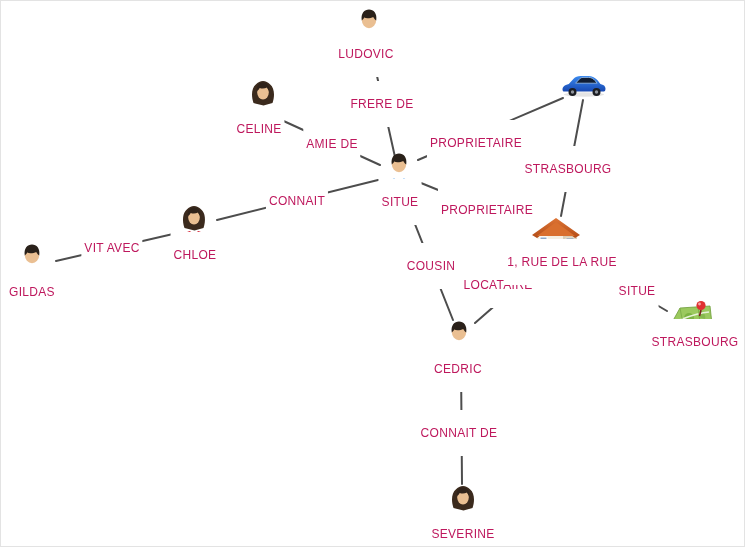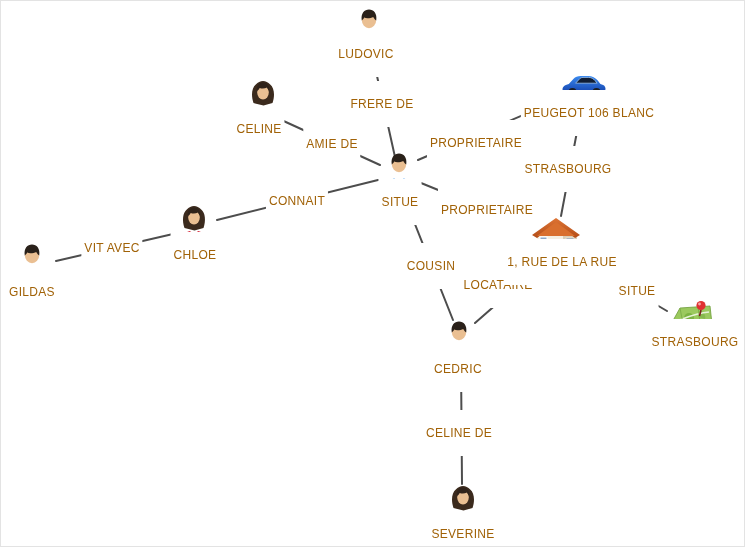--- a/index.html
+++ b/index.html
@@ -14,21 +14,21 @@
   }
   #edge-layer{position:absolute;left:0;top:0;width:745px;height:547px;z-index:1;}
   #edge-layer line{stroke:#4d4d4d;stroke-width:2;stroke-linecap:round;}
   .node{position:absolute;z-index:3;}
   .node svg{display:block;}
   .lbl{
     position:absolute;
     transform:translate(-50%,-50%);
     font-size:12px;
     letter-spacing:0.3px;
-    color:#a16207;
+    color:#be185d;
     background:#ffffff;
     padding:16px 3px;
     white-space:nowrap;
     z-index:2;
     line-height:14px;
   }
   .node-lbl{z-index:3;}
 </style>
 </head>
 <body>
@@ -73,21 +73,21 @@
   <div class="lbl" style="left:381px;top:103px">FRERE DE</div>
   <div class="lbl" style="left:331px;top:143px">AMIE DE</div>
   <div class="lbl" style="left:475px;top:142px">PROPRIETAIRE</div>
   <div class="lbl" style="left:567px;top:168px">STRASBOURG</div>
   <div class="lbl" style="left:486px;top:209px">PROPRIETAIRE</div>
   <div class="lbl" style="left:296px;top:200px">CONNAIT</div>
   <div class="lbl" style="left:111px;top:247px">VIT AVEC</div>
   <div class="lbl" style="left:430px;top:265px">COUSIN</div>
   <div class="lbl" style="left:497px;top:284px">LOCATAIRE</div>
   <div class="lbl" style="left:636px;top:290px">SITUE</div>
-  <div class="lbl" style="left:458px;top:432px">CELINE DE</div>
+  <div class="lbl" style="left:458px;top:432px">CONNAIT DE</div>
 
   <div class="node" style="left:348px;top:6px">
     <svg width="40" height="42" viewBox="0 0 40 42">
       <ellipse cx="20" cy="13" rx="7.2" ry="8.2" fill="#eabf92"></ellipse>
       <path d="M12.8 13.5C11.6 6.5 15.4 2.6 20 2.6c4.6 0 8.4 3.9 7.2 10.9-1.9-1.3-2.9-3.6-2.9-3.6-2.6 1.5-7.2 1.8-9.1.7-.7 1.6-2.4 2.9-2.4 2.9z" fill="#2a211a"></path>
       <path d="M4.5 41.5c.3-8.3 4.8-12.2 10.7-14l4.8 3.2 4.8-3.2c5.9 1.8 10.4 5.7 10.7 14z" fill="url(#gBlue)"></path>
     </svg>
   </div>
   <div class="lbl node-lbl" style="left:365px;top:53px">LUDOVIC</div>
 
@@ -105,21 +105,20 @@
     <svg width="48" height="30" viewBox="0 0 48 30">
       <ellipse cx="24" cy="25.5" rx="20" ry="2.2" fill="#e4e4e4"></ellipse>
       <path d="M2.5 20.5c0-2.6 1.8-4.6 6.3-5.6l4.8-5.2C15.3 8 17.6 7 20.6 7h7.6c3.8 0 7.4 1.7 9.6 4.6l2.6 3.4c3.1.6 5.1 2.2 5.1 4.6 0 1.7-.6 3-1.6 3H4.2c-1.1 0-1.7-1.2-1.7-2.1z" fill="url(#gCar)"></path>
       <path d="M15.6 14.2l4-4.4c.8-.9 2-1.4 3.4-1.4h5.4c2.7 0 5.2 1.2 6.8 3.3l1.9 2.5z" fill="#101d33" stroke="#9cc2ee" stroke-width="0.8"></path>
       <circle cx="12.5" cy="23" r="4" fill="#1b1d22"></circle>
         <circle cx="12.5" cy="23" r="1.7" fill="#8f949c"></circle>
       <circle cx="36.5" cy="23" r="4" fill="#1b1d22"></circle>
         <circle cx="36.5" cy="23" r="1.7" fill="#8f949c"></circle>
     </svg>
   </div>
-  <div class="lbl node-lbl" style="left:588px;top:112px">PEUGEOT 106 BLANC</div>
 
   <div class="node" style="left:378px;top:150px">
     <svg width="40" height="42" viewBox="0 0 40 42">
       <ellipse cx="20" cy="13" rx="7.2" ry="8.2" fill="#eabf92"></ellipse>
       <path d="M12.8 13.5C11.6 6.5 15.4 2.6 20 2.6c4.6 0 8.4 3.9 7.2 10.9-1.9-1.3-2.9-3.6-2.9-3.6-2.6 1.5-7.2 1.8-9.1.7-.7 1.6-2.4 2.9-2.4 2.9z" fill="#2a211a"></path>
       <path d="M4.5 41.5c.3-8.3 4.8-12.2 10.7-14l4.8 3.2 4.8-3.2c5.9 1.8 10.4 5.7 10.7 14z" fill="url(#gBlue)"></path>
     </svg>
   </div>
   <div class="lbl node-lbl" style="left:399px;top:201px">SITUE</div>
 

